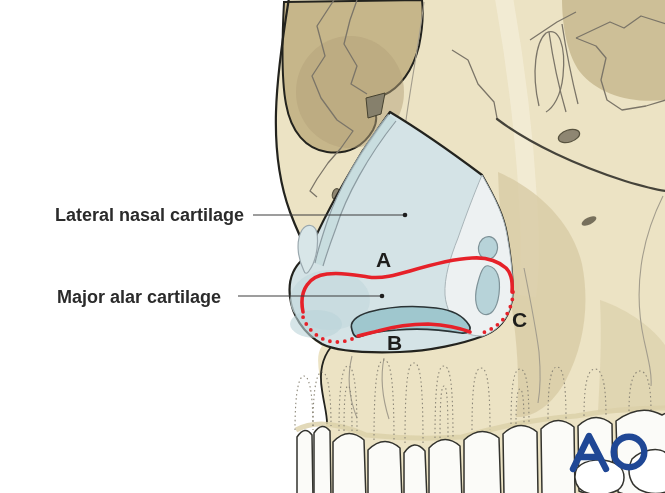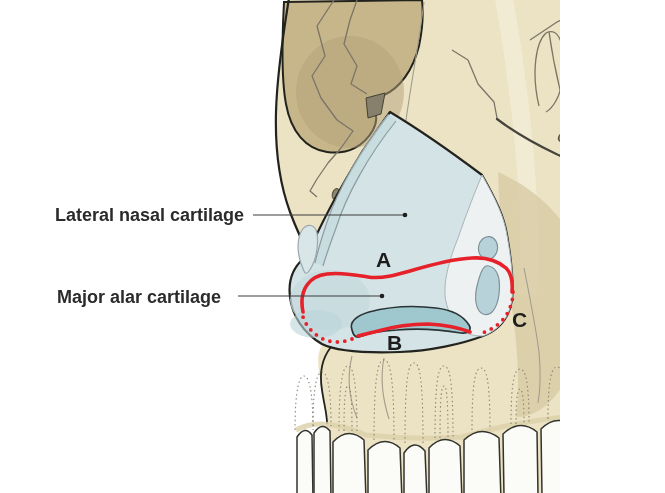--- a/index.html
+++ b/index.html
@@ -1,16 +1,16 @@
 <!DOCTYPE html>
 <html style="--red: #e62129; --ao-blue: #1f4795; --bone: #ece3c4; --bone-dark: #d9cda7; --bone-darker: #cdbf97; --orbit: #c6b68a; --orbit-shadow: #b3a279; --wedge: #86806c; --cartilage: #d4e3e6; --cartilage-band: #c6dbde; --cartilage-teal: #9fc7ce; --white-region: #edf1f2; --blob: #b7d3d9; --outline: #23231e; --suture: #7b7568; --root-dot: #8b8677; --text: #2b2b2b; --leader: #3c3c3c;"><head>
 <meta charset="utf-8">
 <style>
   html,body{margin:0;padding:0;background:#fff;}
-  #stage{position:relative;width:560px;height:493px;background:#fff;overflow:hidden;
+  #stage{position:relative;width:665px;height:493px;background:#fff;overflow:hidden;
          font-family:"Liberation Sans",sans-serif;}
   svg{display:block;}
   .bone{fill:var(--bone);}
   .patch{fill:var(--bone-dark);}
   .trcorner{fill:var(--bone-darker);}
   .hiband{fill:none;stroke:#f4eed8;stroke-width:18;opacity:.75;}
   .orbit{fill:var(--orbit);stroke:var(--outline);stroke-width:2;}
   .oshadow{fill:var(--orbit-shadow);opacity:.5;}
   .wedge{fill:var(--wedge);stroke:#45412f;stroke-width:1;}
   .suture{fill:none;stroke:var(--suture);stroke-width:1.3;stroke-linejoin:round;}

